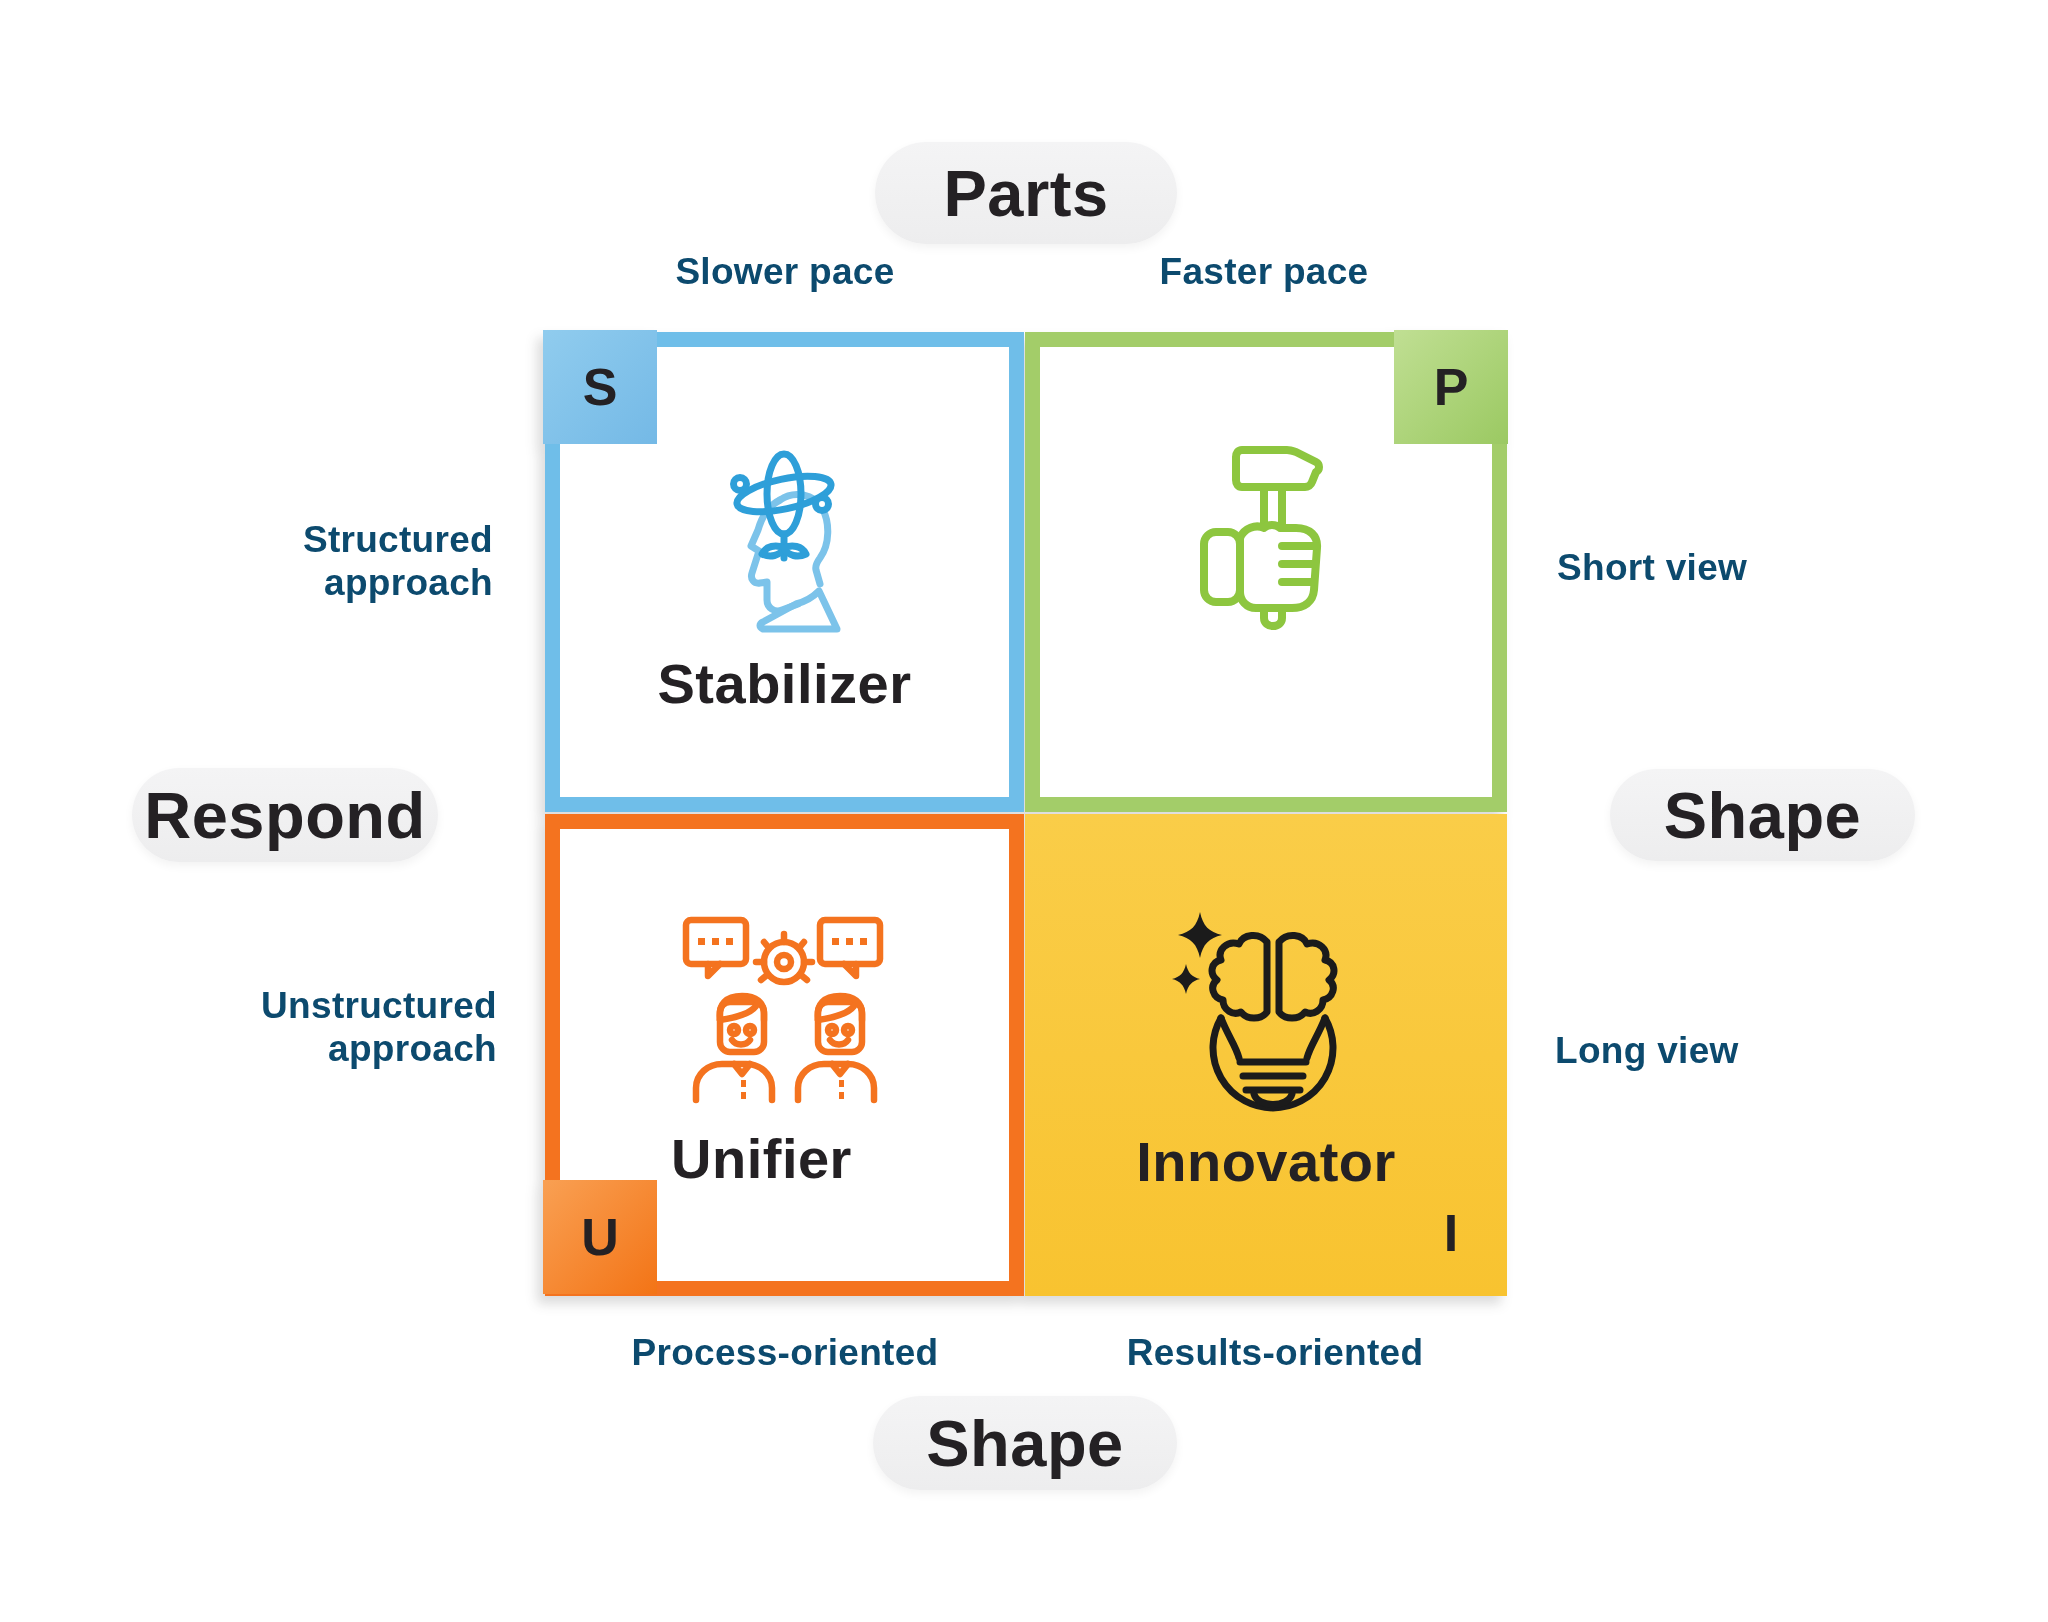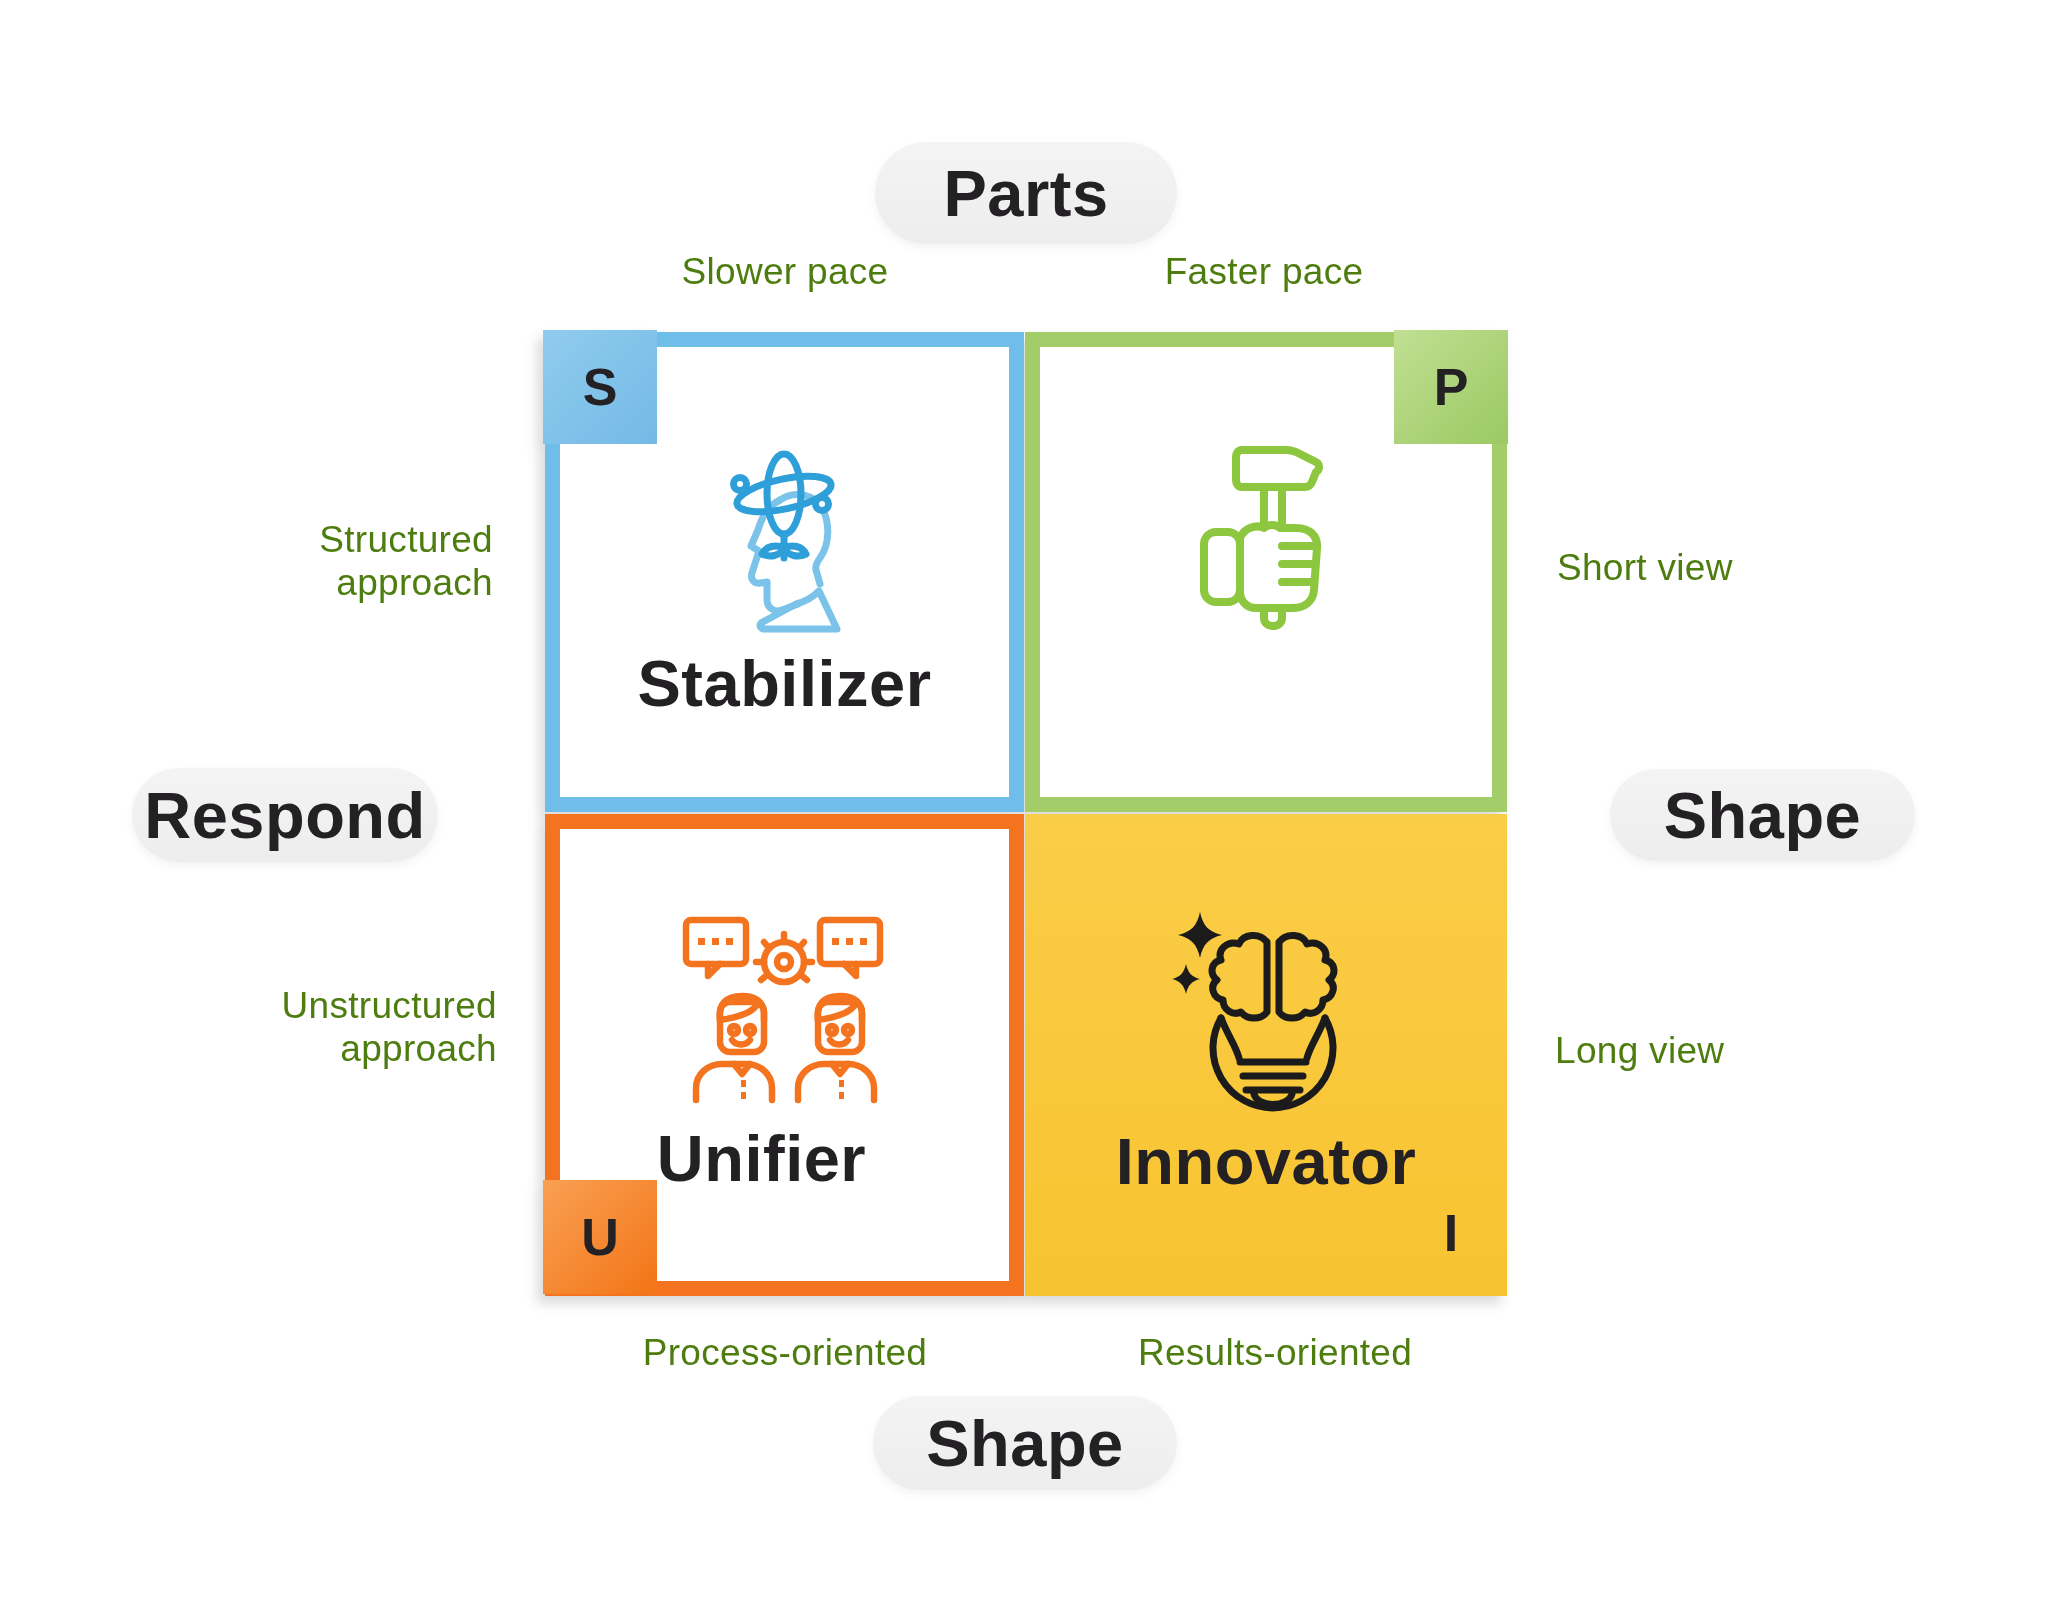--- a/index.html
+++ b/index.html
@@ -20,21 +20,21 @@
     letter-spacing:0.5px;
     box-shadow:0 4px 10px rgba(0,0,0,0.05);
   }
   .pill-top{left:875px;top:142px;width:302px;height:102px;}
   .pill-bottom{left:873px;top:1396px;width:304px;height:94px;}
   .pill-left{left:132px;top:768px;width:306px;height:94px;}
   .pill-right{left:1610px;top:769px;width:305px;height:92px;}
   
   .edge-label{
     position:absolute;
-    font-weight:normal;font-size:37px;color:#4d7c0f;
+    font-weight:bold;font-size:37px;color:#0c4a6e;
     line-height:43px;letter-spacing:0.3px;
   }
   .edge-center{text-align:center;}
   .edge-right{text-align:right;}
   .lab-slower{left:585px;top:250px;width:400px;}
   .lab-faster{left:1064px;top:250px;width:400px;}
   .lab-structured{right:1555px;top:518px;width:420px;}
   .lab-unstructured{right:1551px;top:960px;width:420px;margin-top:24px;}
   .lab-short{left:1557px;top:546px;width:400px;}
   .lab-long{left:1555px;top:1029px;width:400px;}
@@ -61,21 +61,21 @@
   .tab-u{left:543px;top:1180px;background:linear-gradient(135deg,#f9a053 0%,#f37416 100%);}
   .letter-i{
     position:absolute;left:1394px;top:1200px;width:114px;height:66px;
     display:flex;align-items:center;justify-content:center;
     font-weight:bold;font-size:52px;color:#242124;
   }
   
   .qlabel{
     position:absolute;height:70px;
     display:flex;align-items:center;justify-content:center;
-    font-weight:bold;font-size:65px;color:#242124;letter-spacing:0.5px;
+    font-weight:bold;font-size:56px;color:#242124;letter-spacing:0.5px;
   }
   .ql-stabilizer{left:545px;top:648px;width:479px;}
   .ql-producer{left:1025px;top:650px;width:482px;}
   .ql-unifier{left:545px;top:1123px;width:433px;}
   .ql-innovator{left:1025px;top:1126px;width:482px;}
   
   .icon{position:absolute;}
   .icon-stabilizer{left:718px;top:442px;}
   .icon-producer{left:1190px;top:440px;}
   .icon-unifier{left:682px;top:914px;}

